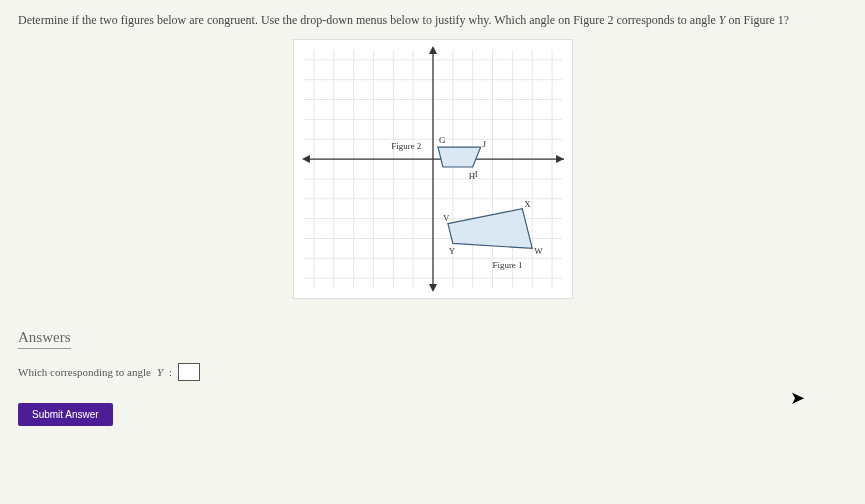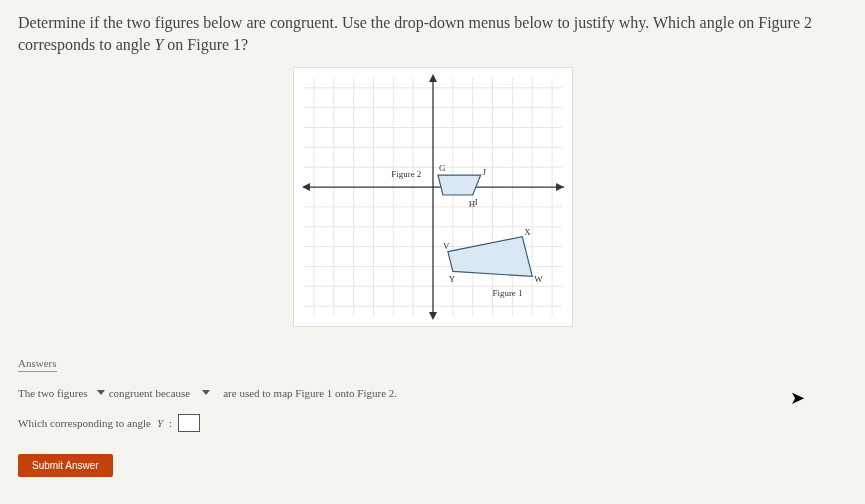--- a/index.html
+++ b/index.html
@@ -6,21 +6,21 @@
     body {
       font-family: Georgia, 'Times New Roman', serif;
       background: #f5f5f0;
       width: 865px;
       height: 504px;
       padding: 12px 18px;
       color: #333;
       position: relative;
     }
     .question {
-      font-size: 16px;
+      font-size: 12px;
       color: #444;
       margin-bottom: 8px;
       line-height: 1.4;
     }
     .italic-var { font-style: italic; }
     .graph-area {
       display: flex;
       justify-content: center;
       margin: 10px 0 20px 0;
     }
@@ -31,21 +31,21 @@
       background: #fff;
       border: 1px solid #ddd;
     }
     .graph svg { width: 100%; height: 100%; display:block; }
     .answer-section {
       margin-top: 30px;
       font-size: 11px;
       color: #555;
     }
     .answer-label {
-      font-size: 11px;
+      font-size: 15px;
       color: #666;
       border-bottom: 1px solid #999;
       display: inline-block;
       padding-bottom: 2px;
       margin-bottom: 14px;
     }
     .answer-line {
       display: flex;
       align-items: center;
       gap: 6px;
@@ -69,21 +69,21 @@
     }
     .answer-box {
       display: inline-block;
       width: 22px;
       height: 18px;
       border: 1px solid #555;
       background: #fff;
       vertical-align: middle;
     }
     .submit-btn {
-      background: #c2410c;
+      background: #4c1d95;
       color: #fff;
       border: none;
       padding: 6px 14px;
       font-size: 10px;
       cursor: pointer;
       margin-top: 8px;
       border-radius: 2px;
     }
     .cursor {
       position: absolute;
@@ -154,32 +154,20 @@
       <text class="fig-label" x="242" y="216">W</text>
       <text class="fig-label" x="156" y="216">Y</text>
       <text class="fig-label" x="200" y="230">Figure 1</text>
     </svg>
   </div>
 </div>
 
 <div class="answer-section">
   <div class="answer-label">Answers</div>
 
-  <div class="answer-line">
-    <span>The two figures</span>
-    <span class="dropdown">
-      <span class="caret"></span>
-      <span>congruent because</span>
-    </span>
-    <span class="dropdown">
-      <span class="caret"></span>
-      <span></span>
-    </span>
-    <span>are used to map Figure 1 onto Figure 2.</span>
-  </div>
 
   <div class="answer-line">
     <span>Which corresponding to angle</span>
     <span class="italic-var">Y</span>
     <span>:</span>
     <span class="answer-box"></span>
   </div>
 
   <button class="submit-btn">Submit Answer</button>
 </div>

